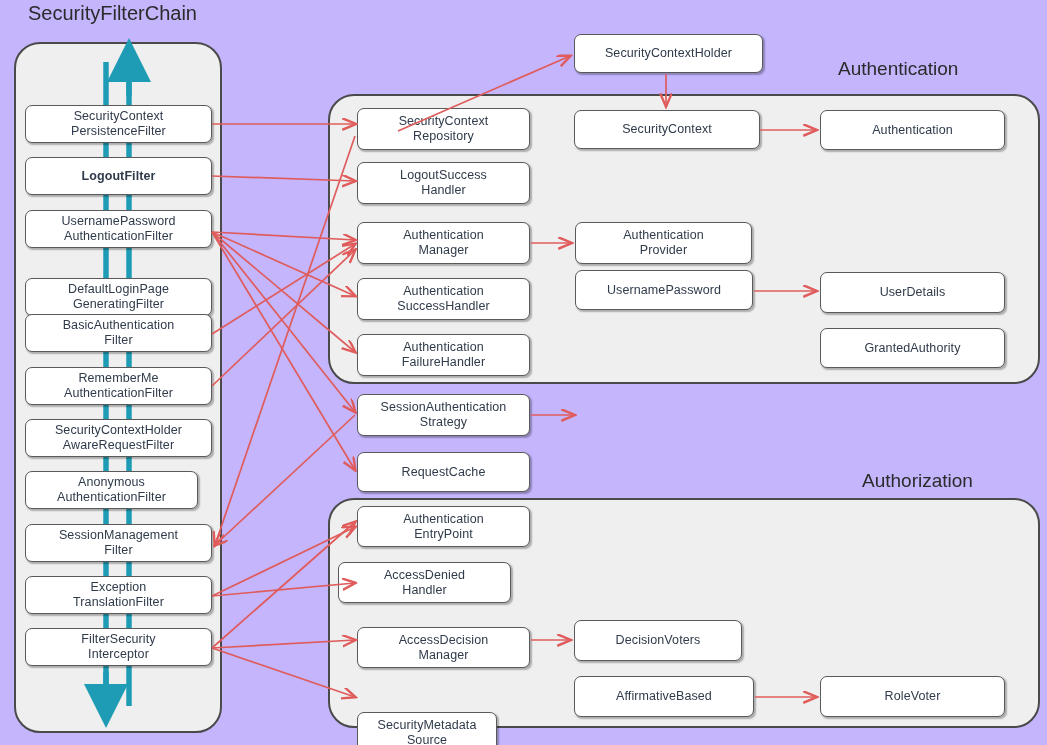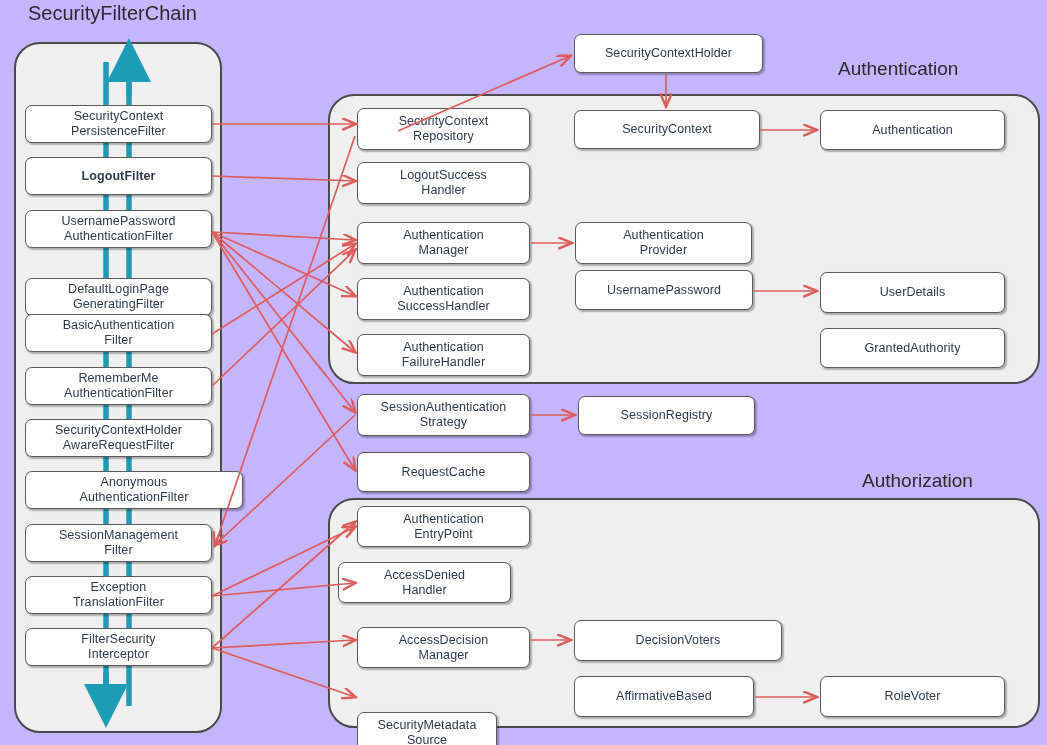--- a/index.html
+++ b/index.html
@@ -105,21 +105,21 @@
 Filter</span>
     </div>
   <div class="node" style="left:25px; top:367px; width:187px; height:38px;">
       <span>RememberMe
 AuthenticationFilter</span>
     </div>
   <div class="node" style="left:25px; top:419px; width:187px; height:38px;">
       <span>SecurityContextHolder
 AwareRequestFilter</span>
     </div>
-  <div class="node" style="left:25px; top:471px; width:218px; height:38px;align-items:center;">
+  <div class="node" style="left:25px; top:471px; width:173px; height:38px;align-items:center;">
       <span>Anonymous
 AuthenticationFilter</span>
     </div>
   <div class="node" style="left:25px; top:524px; width:187px; height:38px;align-items:center;">
       <span>SessionManagement
 Filter</span>
     </div>
   <div class="node" style="left:25px; top:576px; width:187px; height:38px;">
       <span>Exception
 TranslationFilter</span>
@@ -172,44 +172,41 @@
       <span>UserDetails</span>
     </div>
   <div class="node" style="left:820px; top:328px; width:185px; height:40px;">
       <span>GrantedAuthority</span>
     </div>
 
   <div class="node" style="left:357px; top:394px; width:173px; height:42px;">
       <span>SessionAuthentication
 Strategy</span>
     </div>
-  <div class="node" style="left:578px; top:396px; width:177px; height:39px;">
-      <span>SessionRegistry</span>
-    </div>
   <div class="node" style="left:357px; top:452px; width:173px; height:40px;">
       <span>RequestCache</span>
     </div>
 
   <div class="node" style="left:357px; top:506px; width:173px; height:41px;">
       <span>Authentication
 EntryPoint</span>
     </div>
   <div class="node" style="left:338px; top:562px; width:173px; height:41px;">
       <span>AccessDenied
 Handler</span>
     </div>
   <div class="node" style="left:357px; top:620px; width:173px; height:41px;margin-top:7px;">
       <span>AccessDecision
 Manager</span>
     </div>
   <div class="node" style="left:357px; top:676px; width:140px; height:41px;margin-top:36px;">
       <span>SecurityMetadata
 Source</span>
     </div>
-  <div class="node" style="left:574px; top:620px; width:208px; height:41px;">
+  <div class="node" style="left:574px; top:620px; width:168px; height:41px;">
       <span>DecisionVoters</span>
     </div>
   <div class="node" style="left:820px; top:676px; width:185px; height:41px;">
       <span>RoleVoter</span>
     </div>
   <div class="node" style="left:574px; top:676px; width:180px; height:41px;">
       <span>AffirmativeBased</span>
     </div>
 
   <svg class="overlay">

